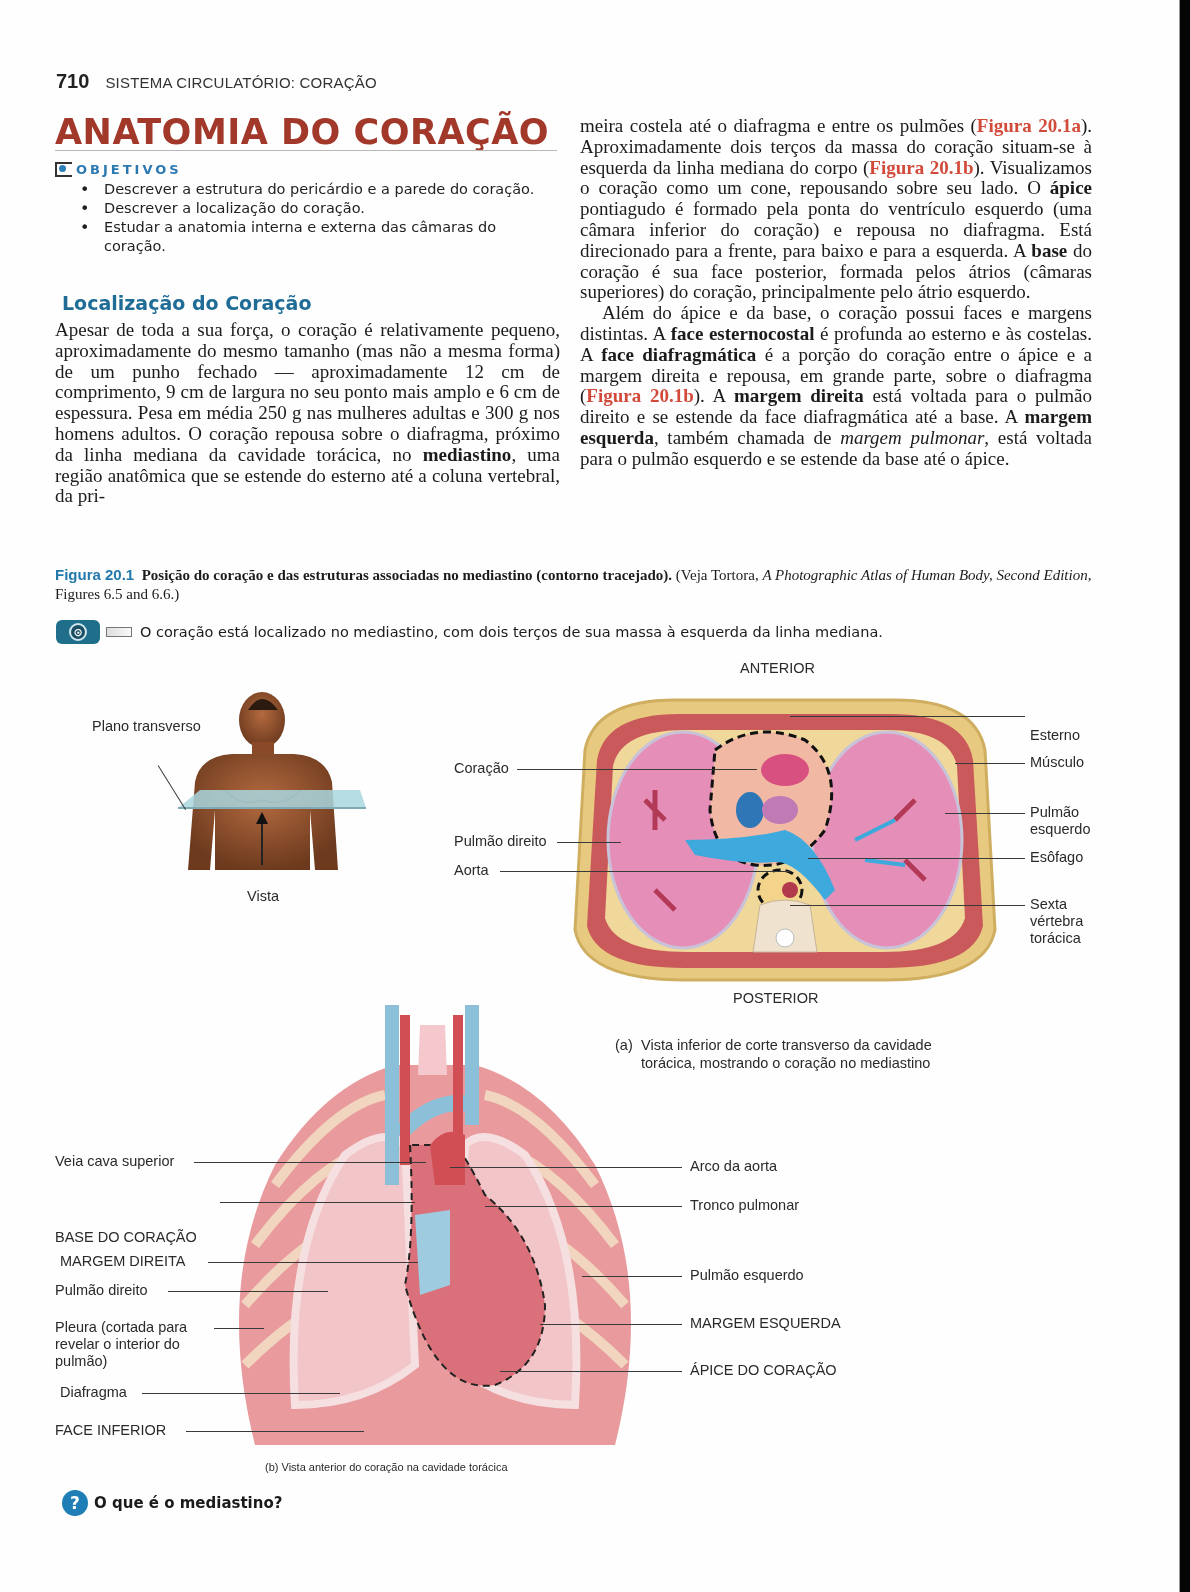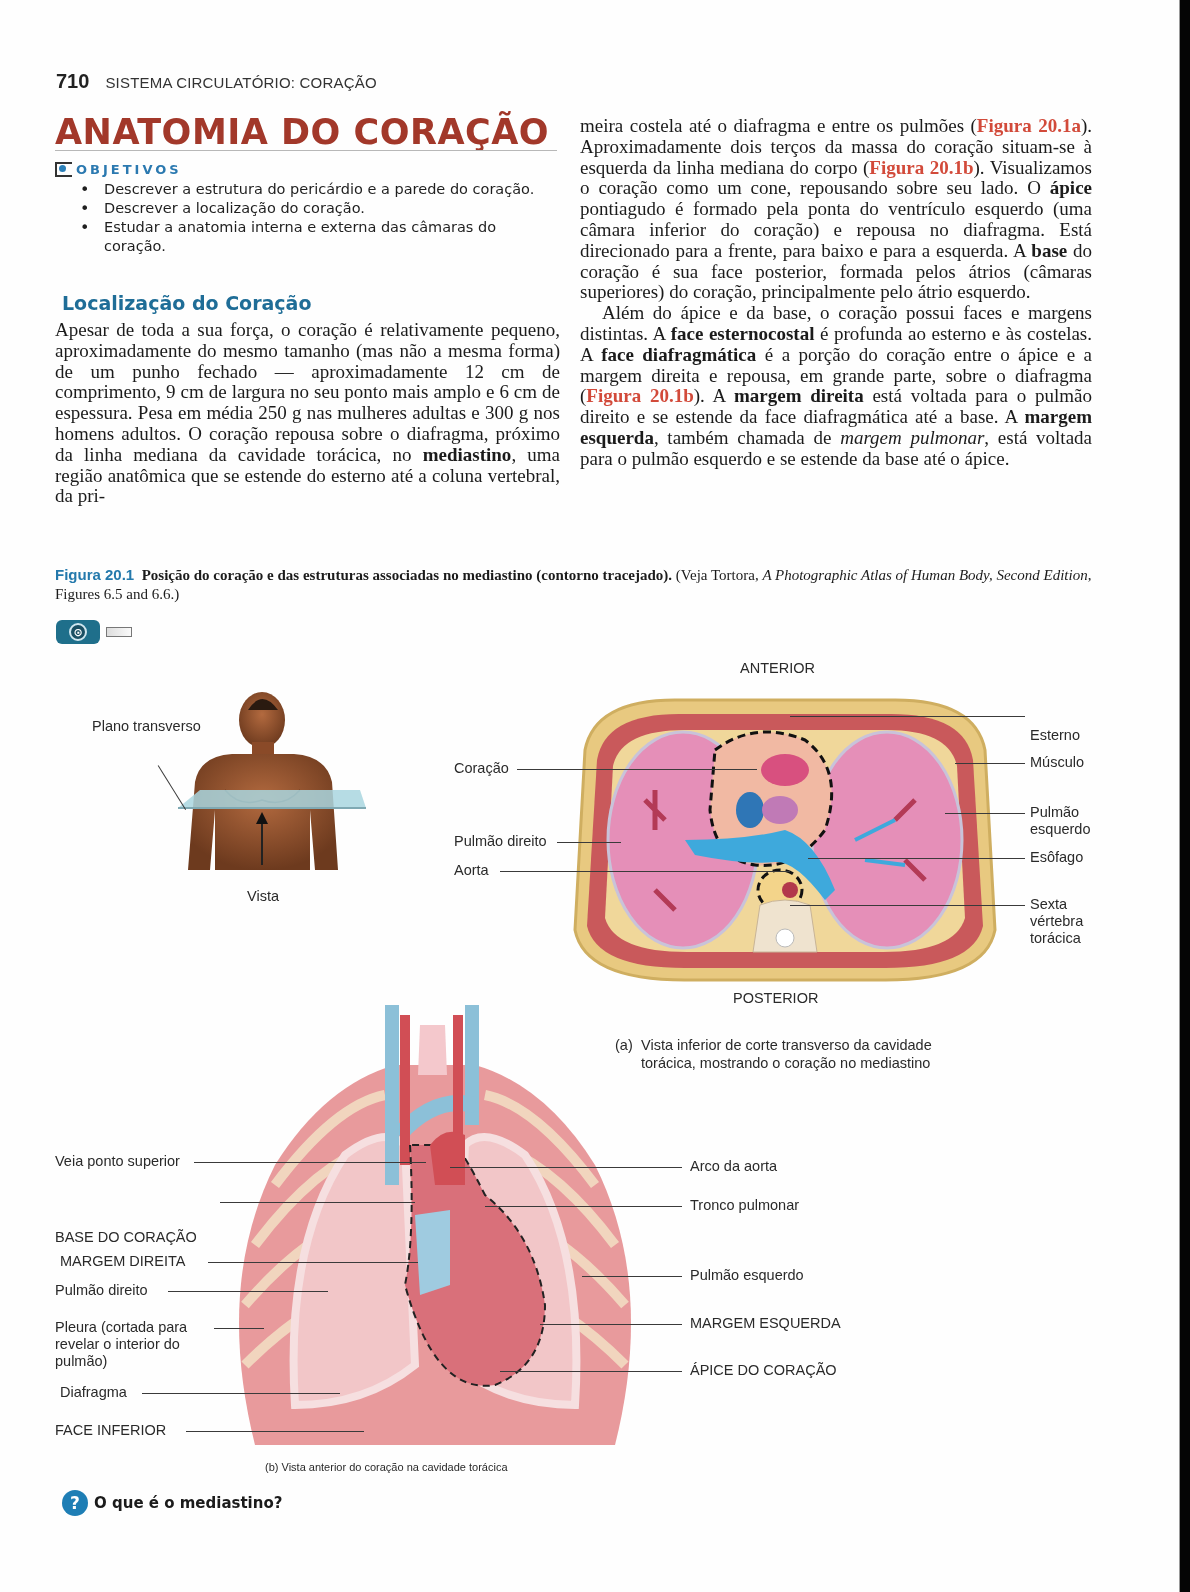--- a/index.html
+++ b/index.html
@@ -96,20 +96,21 @@
 
 <div class="fig-cap">
   <span class="fig-num">Figura 20.1</span>&nbsp;
   <b>Posição do coração e das estruturas associadas no mediastino (contorno tracejado).</b><span> (Veja Tortora, </span><i>A Photographic Atlas of Human Body, Second Edition</i><span>, Figures 6.5 and 6.6.)</span>
 </div>
 <div class="key">
   <span class="key-badge">
       <span class="inner">⊙</span>
     </span>
   <span class="key-bar"></span>
+  <span class="key-text">O coração está localizado no mediastino, com dois terços de sua massa à esquerda da linha mediana.</span>
 </div>
 
 <svg class="art" style="left:170px; top:690px;" width="200" height="190" viewBox="0 0 200 190">
   <defs>
     <radialGradient id="skin" cx="50%" cy="40%" r="60%">
         <stop offset="0" stop-color="#b36a3f"></stop>
         <stop offset="1" stop-color="#6d3a1e"></stop>
       </radialGradient>
   </defs>
   <ellipse cx="92" cy="30" rx="23" ry="28" fill="url(#skin)"></ellipse>
@@ -189,21 +190,21 @@
   <rect x="250" y="20" width="14" height="120" fill="#8cc0d8"></rect>
   <path d="M184 150 Q220 110 260 120" stroke="#8cc0d8" stroke-width="16" fill="none"></path>
   <rect x="185" y="30" width="10" height="150" fill="#d14e55"></rect>
   <rect x="238" y="30" width="10" height="120" fill="#d14e55"></rect>
   <path d="M205 40 L230 40 L232 90 L203 90 Z" fill="#f4c8cc"></path>
   <path d="M195 160 Q200 250 190 300 Q220 410 280 400 Q330 380 330 320 Q320 250 270 210 Q250 170 240 160 Z" fill="#d9707a" stroke="#222" stroke-width="2" stroke-dasharray="7,5"></path>
   <path d="M200 230 L235 225 L235 300 L205 310 Z" fill="#9fcbe0"></path>
   <path d="M215 160 Q230 140 250 150 L250 200 L220 200 Z" fill="#d14e55"></path>
 </svg>
 
-<span class="lbl" style="left:55px; top:1153px;">Veia ponto superior</span>
+<span class="lbl" style="left:55px; top:1153px;">Veia cava superior</span>
 <div class="leader" style="left:194px; top:1162px; width:232px;"></div>
 <span class="lbl" style="left:55px; top:1229px;">BASE DO CORAÇÃO</span>
 <div class="leader" style="left:220px; top:1202px; width:195px;"></div>
 <span class="lbl" style="left:60px; top:1253px;">MARGEM DIREITA</span>
 <div class="leader" style="left:208px; top:1262px; width:210px;"></div>
 <span class="lbl" style="left:55px; top:1282px;">Pulmão direito</span>
 <div class="leader" style="left:168px; top:1291px; width:160px;"></div>
 <span class="lbl lbl-multi" style="left:55px; top:1319px; width:160px;">Pleura (cortada para revelar o interior do pulmão)</span>
 <div class="leader" style="left:214px; top:1328px; width:50px;"></div>
 <span class="lbl" style="left:60px; top:1384px;">Diafragma</span>

